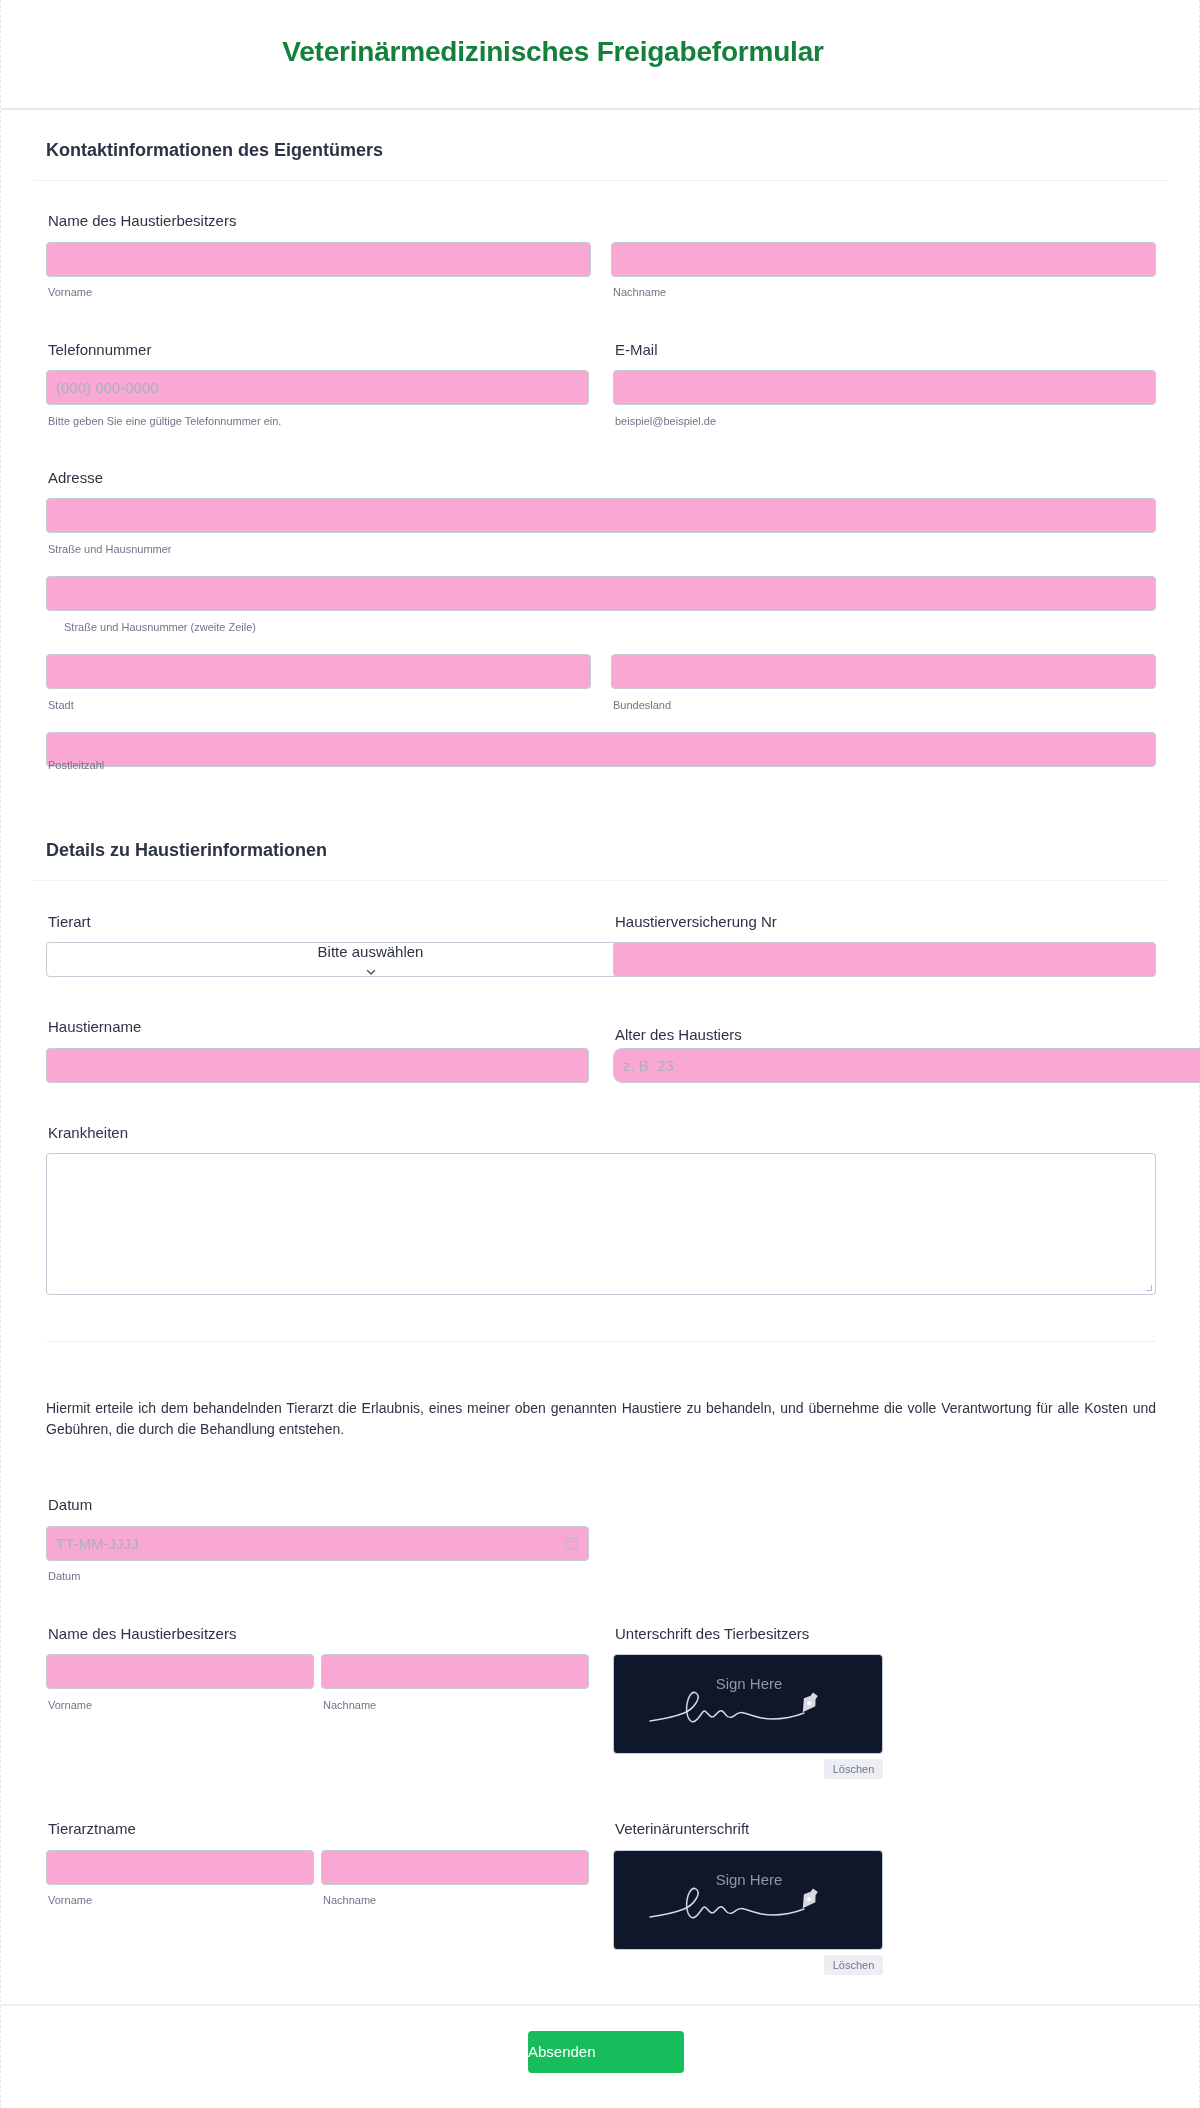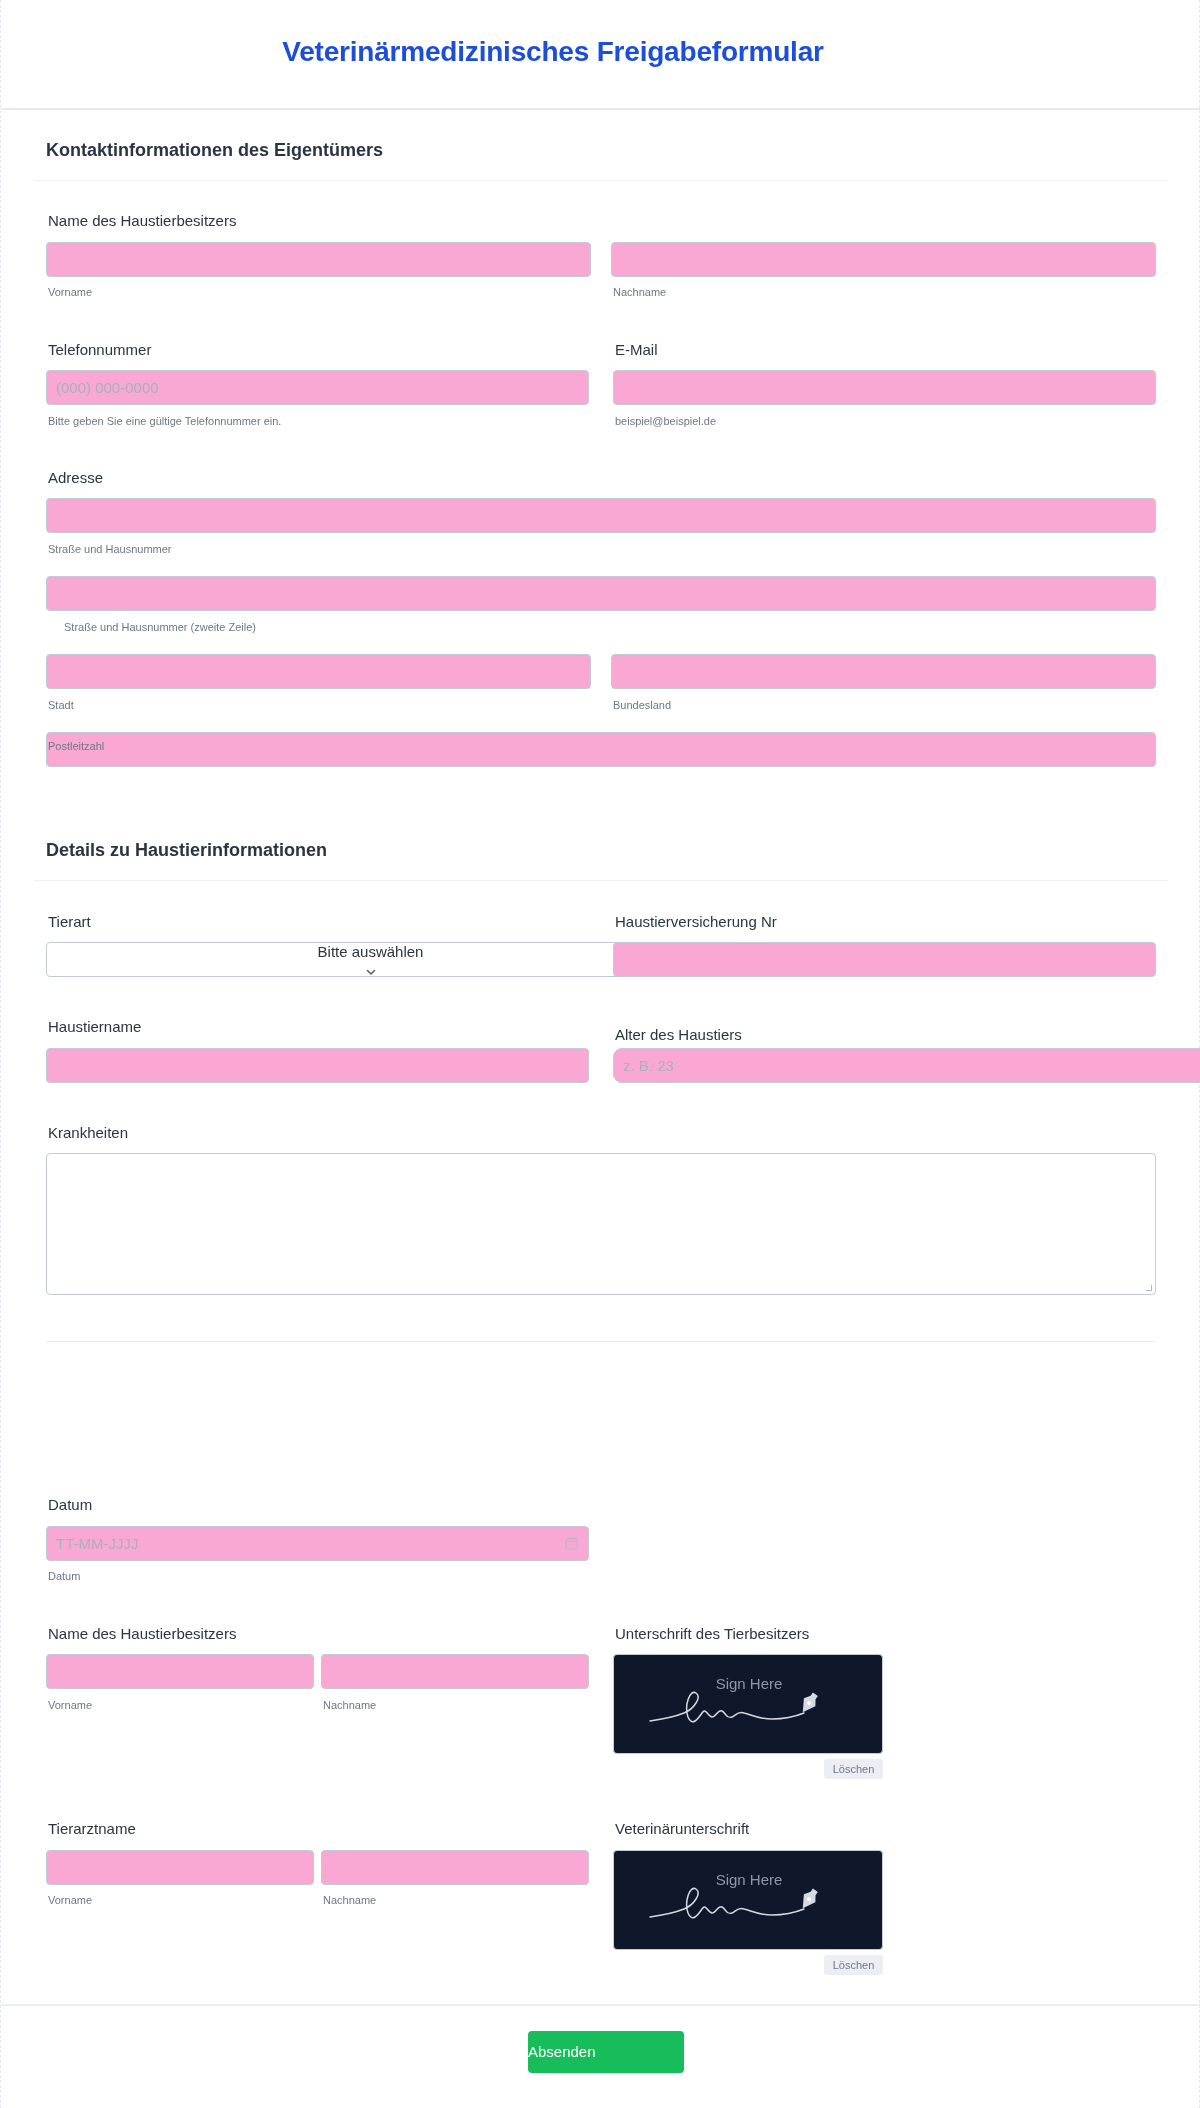--- a/index.html
+++ b/index.html
@@ -1,21 +1,21 @@
 <!DOCTYPE html>
 <html><head>
 <meta charset="utf-8">
 <style>
   * { box-sizing: border-box; margin: 0; padding: 0; }
   html, body { width: 1200px; background: #ffffff; }
   body { font-family: "Liberation Sans", sans-serif; color: #2c3345; position: relative; height: 2108px; overflow: hidden; }
   .page { position: absolute; left: 0; top: 0; width: 1200px; height: 2108px; border-left: 1px dashed #e6e8ef; border-right: 1px dashed #e6e8ef; }
   .abs { position: absolute; }
   .header { position: absolute; left: 0; top: 0; width: 1200px; height: 110px; border-bottom: 2px solid #e8e9ee; }
-  .title { position: absolute; left: 0; width: 1104px; top: 36px; text-align: center; font-size: 28px; font-weight: bold; color: #1d4ed8; letter-spacing: -0.2px; }
+  .title { position: absolute; left: 0; width: 1104px; top: 36px; text-align: center; font-size: 28px; font-weight: bold; color: #15803d; letter-spacing: -0.2px; }
   .section-title { position: absolute; left: 45px; font-size: 18px; font-weight: bold; color: #2c3345; }
   .section-rule { position: absolute; left: 33px; width: 1134px; height: 1px; background: #eef0f4; }
   .label { position: absolute; font-size: 15px; color: #2c3345; }
   .sub { position: absolute; font-size: 11px; color: #6f7689; }
   .input { position: absolute; height: 35px; border: 1px solid #c3cad8; border-radius: 4px; background: #f9a8d4; font-family: "Liberation Sans", sans-serif; font-size: 15px; color: #2c3345; padding: 0 9px; outline: none; }
   .input::placeholder { color: #aab0bd; }
   .select { position: absolute; height: 35px; border: 1px solid #c3cad8; border-radius: 4px; background: #fff; font-size: 15px; color: #2c3345; padding: 0 9px; display: flex; align-items: center; justify-content: space-between; }
   .textarea { position: absolute; border: 1px solid #c3cad8; border-radius: 4px; background: #fff; resize: none; }
   .resize-grip { position: absolute; right: 3px; bottom: 3px; width: 6px; height: 6px; border-right: 1px solid #b5bbc7; border-bottom: 1px solid #b5bbc7; transform: skew(0); }
   .consent { position: absolute; left: 45px; width: 1110px; top: 1398px; font-size: 14px; line-height: 21px; color: #2c3345; text-align: justify; }
@@ -55,21 +55,21 @@
   <div class="label" style="left:47px; top:469px;">Adresse</div>
   <input class="input" style="left: 45px; top: 498px; width: 1110px;">
   <div class="sub" style="left:47px; top:543px;">Straße und Hausnummer</div>
   <input class="input" style="left: 45px; top: 576px; width: 1110px;">
   <div class="sub" style="left:47px; top:621px;margin-left:16px;">Straße und Hausnummer (zweite Zeile)</div>
   <input class="input" style="left: 45px; top: 654px; width: 545px;">
   <div class="sub" style="left:47px; top:699px;">Stadt</div>
   <input class="input" style="left: 610px; top: 654px; width: 545px;">
   <div class="sub" style="left:612px; top:699px;">Bundesland</div>
   <input class="input" style="left: 45px; top: 732px; width: 1110px;">
-  <div class="sub" style="left:47px; top:740px;">Postleitzahl</div>
+  <div class="sub" style="left:47px; top:759px;">Postleitzahl</div>
 
   <div class="section-title" style="top:840px;">Details zu Haustierinformationen</div>
   <div class="section-rule" style="top:880px;"></div>
 
   <div class="label" style="left:47px; top:913px;">Tierart</div>
   <div class="select" style="left:45px; top:942px; width:649px;flex-direction:column;">
     <span>Bitte auswählen</span>
     <svg width="10" height="7" viewBox="0 0 10 7">
         <path d="M1.5 1.5 L5 5 L8.5 1.5" fill="none" stroke="#596075" stroke-width="1.6" stroke-linecap="round" stroke-linejoin="round"></path>
       </svg>
@@ -84,20 +84,21 @@
   <div class="label" style="left:614px; top:1026px;">Alter des Haustiers</div>
   <input class="input" style="left: 612px; top: 1048px; width: 642px; border-radius: 9px;" placeholder="z. B. 23">
 
   <div class="label" style="left:47px; top:1124px;">Krankheiten</div>
   <div class="textarea" style="left:45px; top:1153px; width:1110px; height:142px;">
     <span class="resize-grip"></span>
   </div>
 
   <div class="divider" style="top:1341px;"></div>
 
+  <div class="consent">Hiermit erteile ich dem behandelnden Tierarzt die Erlaubnis, eines meiner oben genannten Haustiere zu behandeln, und übernehme die volle Verantwortung für alle Kosten und Gebühren, die durch die Behandlung entstehen.</div>
 
   <div class="label" style="left:47px; top:1496px;">Datum</div>
   <input class="input" style="left: 45px; top: 1526px; width: 543px;" placeholder="TT-MM-JJJJ">
   <svg class="abs" style="left:564px; top:1536px;" width="13" height="14" viewBox="0 0 13 14">
     <rect x="1" y="2.5" width="11" height="10.5" rx="2" fill="none" stroke="#b3b9c6" stroke-width="1"></rect>
     <line x1="1" y1="5.5" x2="12" y2="5.5" stroke="#b3b9c6" stroke-width="1"></line>
     <line x1="4" y1="1" x2="4" y2="4" stroke="#b3b9c6" stroke-width="1"></line>
     <line x1="9" y1="1" x2="9" y2="4" stroke="#b3b9c6" stroke-width="1"></line>
   </svg>
   <div class="sub" style="left:47px; top:1570px;">Datum</div>

